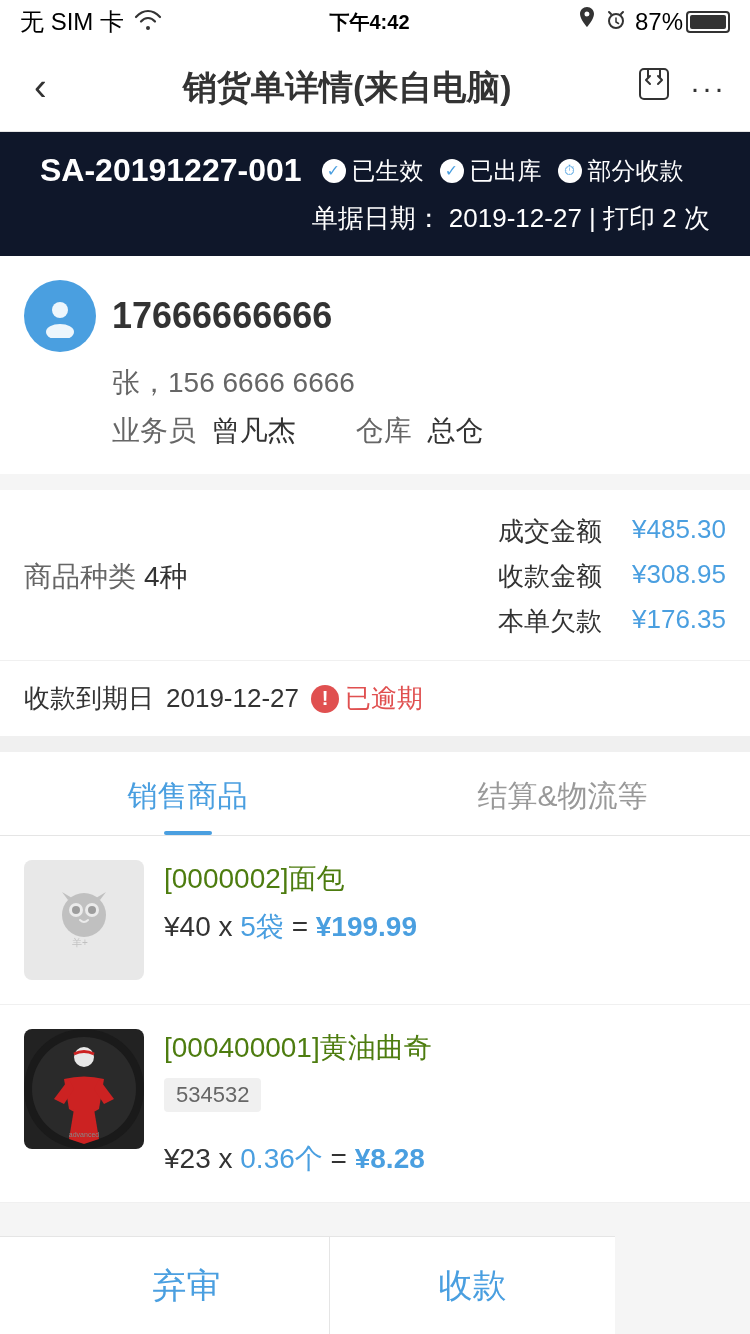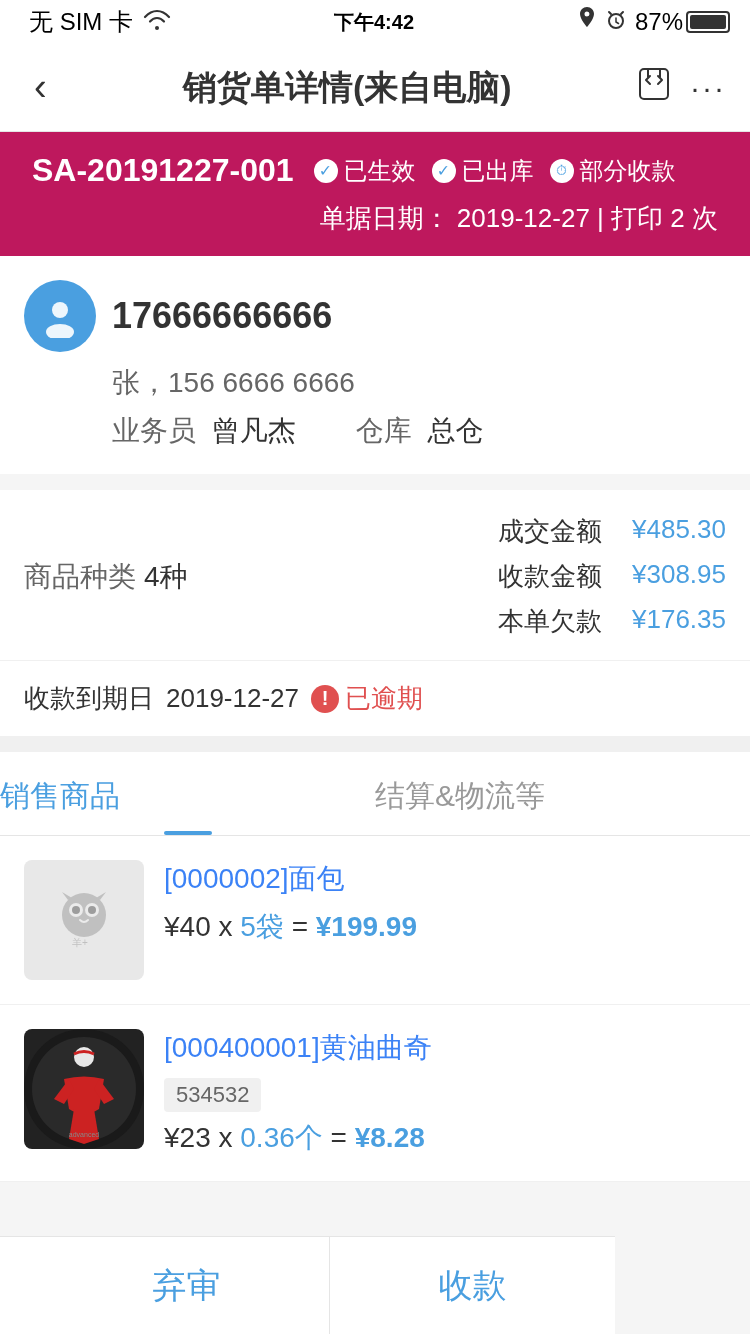--- a/index.html
+++ b/index.html
@@ -17,21 +17,21 @@
     .status-bar {
       height: 44px;
       background: #fff;
       display: flex;
       align-items: center;
       justify-content: space-between;
       padding: 0 20px;
       font-size: 24px;
       font-weight: 500;
     }
-    .status-left { display: flex; align-items: center; gap: 10px; margin-left: 9px; }
+    .status-left { display: flex; align-items: center; gap: 10px; }
     .status-right { display: flex; align-items: center; gap: 8px; font-size: 24px; }
     .battery-bar {
       display: inline-flex;
       align-items: center;
       gap: 3px;
     }
     .battery-body {
       width: 44px; height: 22px;
       border: 2px solid #333;
       border-radius: 4px;
@@ -77,22 +77,22 @@
       color: #333;
     }
     .nav-dots {
       font-size: 30px;
       color: #333;
       letter-spacing: 2px;
     }
 
     
     .header-banner {
-      background: #be185d;
-      padding: 20px 32px;
+      background: #0f172a;
+      padding: 20px 40px;
     }
     .banner-top {
       display: flex;
       align-items: center;
       gap: 20px;
       margin-bottom: 12px;
     }
     .order-id {
       font-size: 32px;
       font-weight: 700;
@@ -216,20 +216,21 @@
     }
 
     
     .tabs {
       background: #fff;
       display: flex;
       border-bottom: 1px solid #e5e5e5;
     }
     .tab {
       flex: 1;
+      text-align: center;
       padding: 24px 0 18px;
       font-size: 30px;
       color: #999;
       position: relative;
       cursor: pointer;
     }
     .tab.active {
       color: #4A9FE0;
     }
     .tab.active::after {
@@ -274,31 +275,31 @@
       flex-shrink: 0;
       overflow: hidden;
       background: #222;
       position: relative;
     }
     .product-info {
       flex: 1;
     }
     .product-name {
       font-size: 28px;
-      color: #3b82f6;
+      color: #4d7c0f;
       margin-bottom: 10px;
     }
     .product-sku {
       display: inline-block;
       background: #f0f0f0;
       color: #666;
       font-size: 22px;
       padding: 4px 12px;
       border-radius: 4px;
-      margin-bottom: 7px;
+      margin-bottom: 28px;
     }
     .product-price {
       font-size: 28px;
       color: #333;
     }
     .price-qty { color: #4A9FE0; }
     .price-total { color: #4A9FE0; font-weight: 600; }
 
     
     .bottom-bar {

